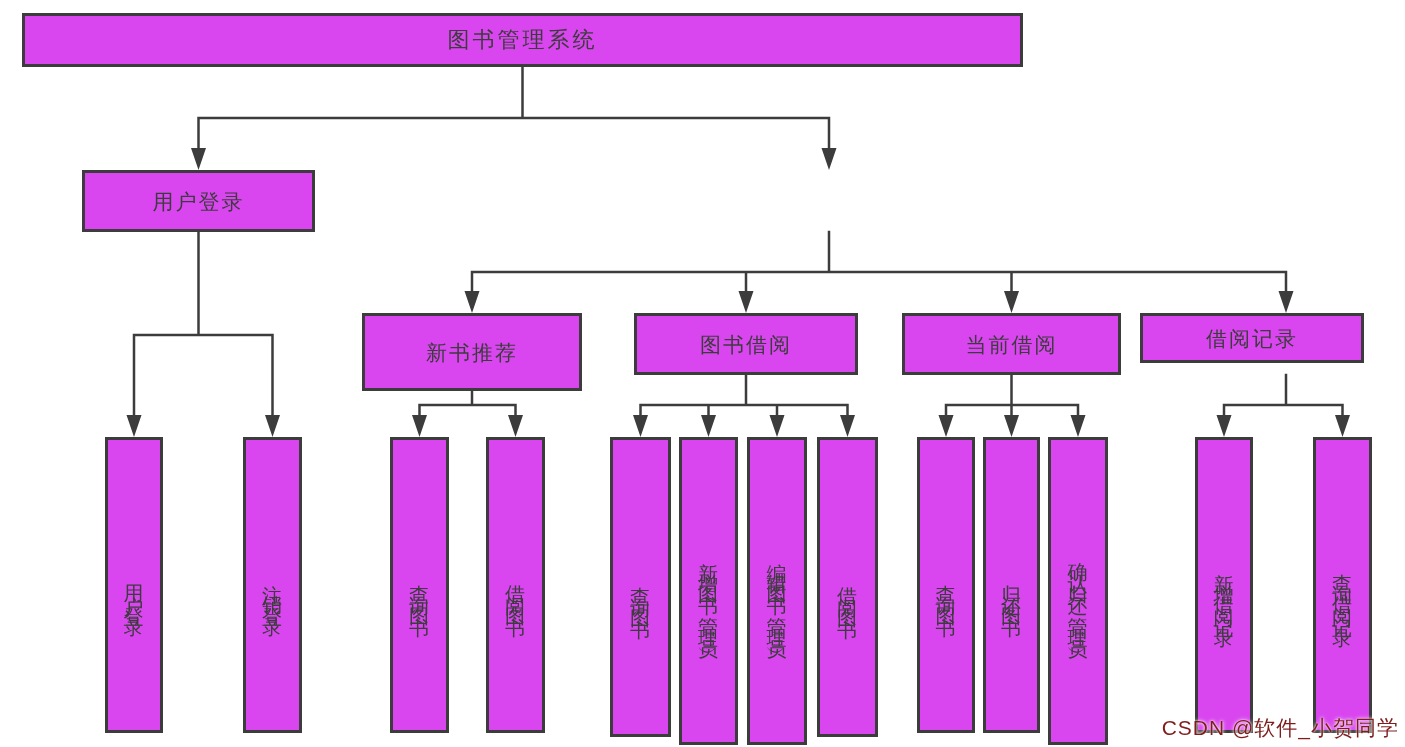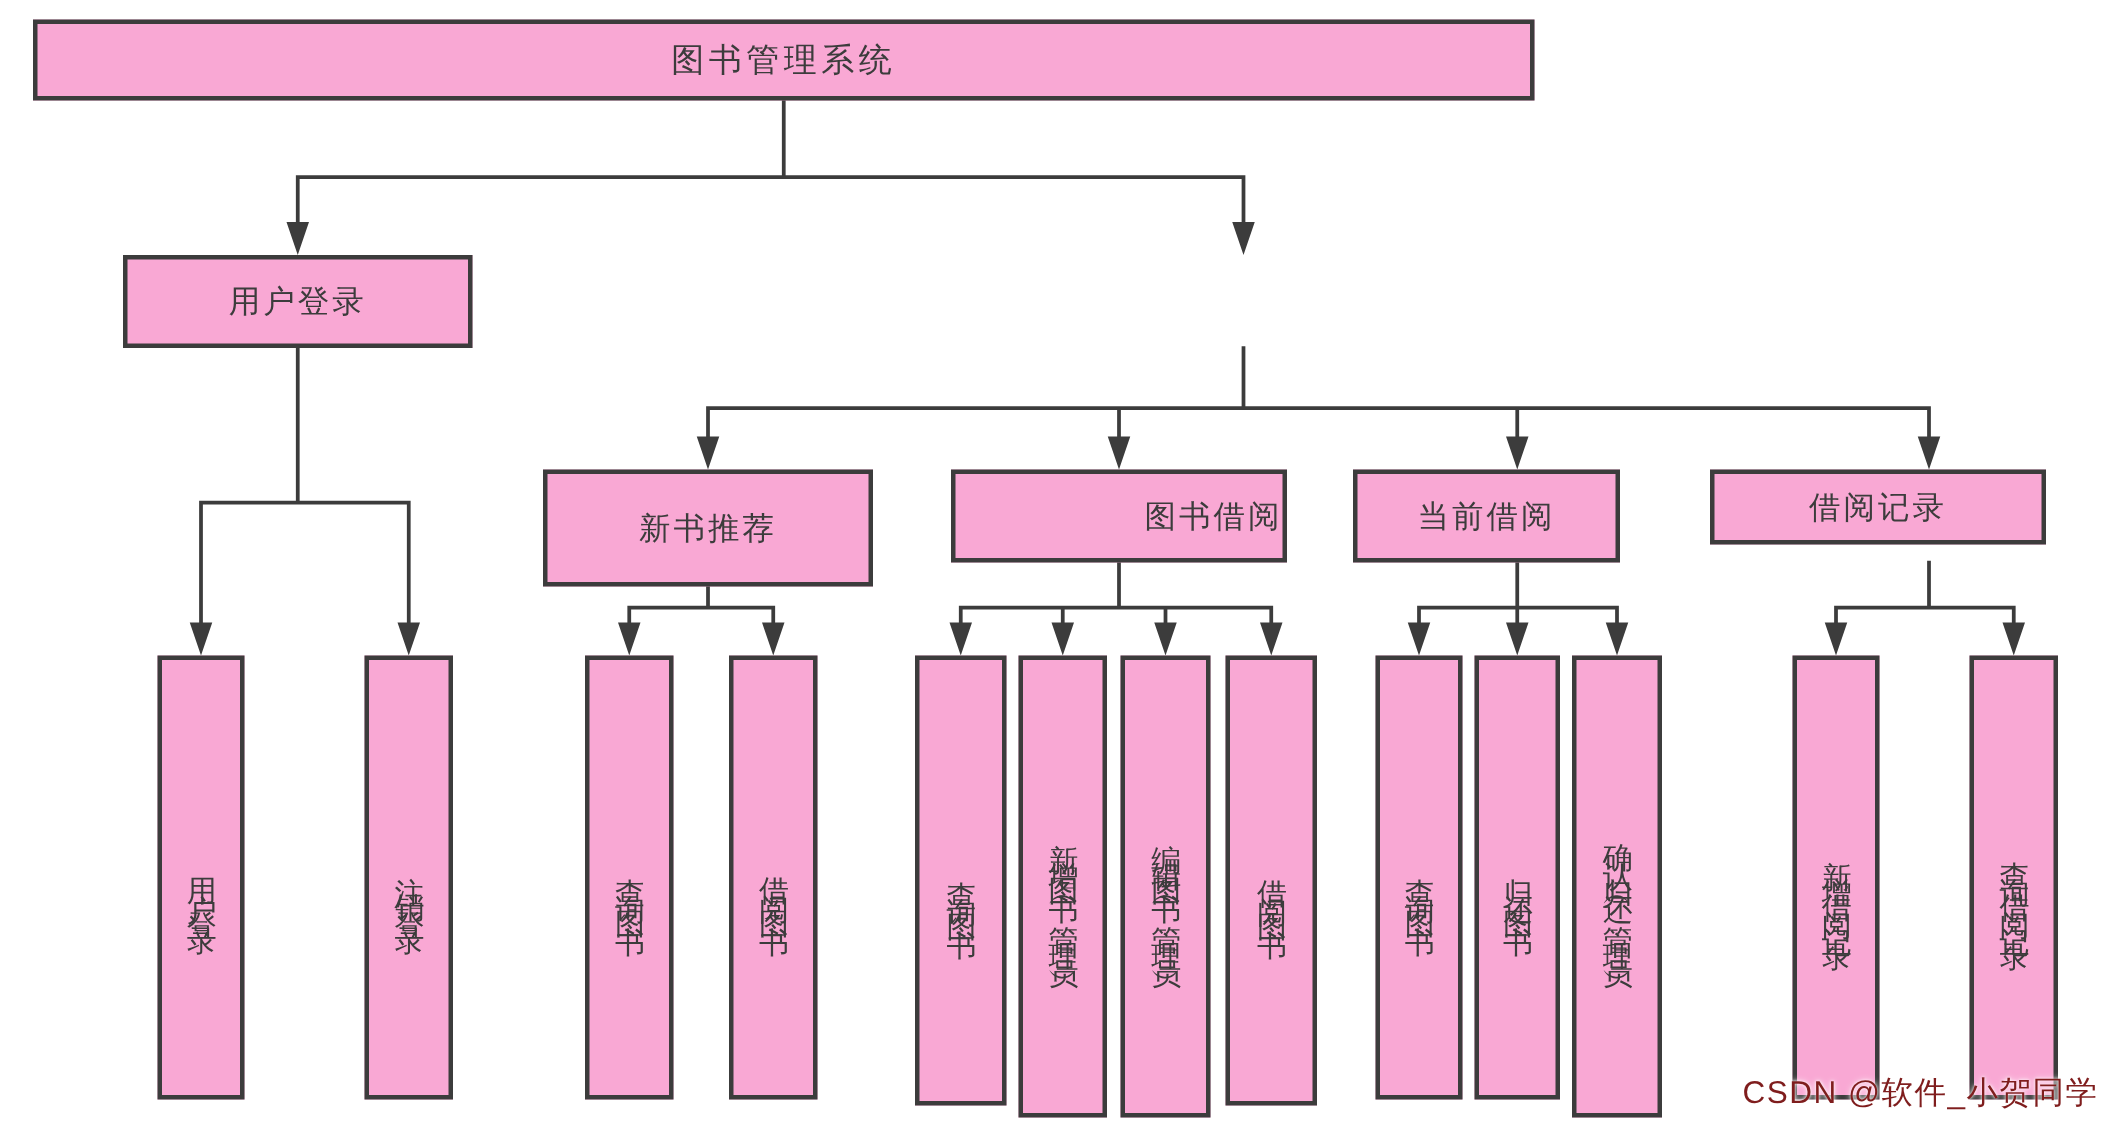--- a/index.html
+++ b/index.html
@@ -18,21 +18,21 @@
   #connectors {
     position: absolute;
     left: 0;
     top: 0;
     width: 1405px;
     height: 747px;
   }
   .node {
     position: absolute;
     box-sizing: border-box;
-    background: #f9a8d4;
+    background: #d946ef;
     border: 3px solid #3c3c3c;
     color: #3c3c3c;
     display: flex;
     align-items: center;
     justify-content: center;
     text-align: center;
   }
   .h .lbl {
     font-size: 21px;
     letter-spacing: 2px;
@@ -103,24 +103,24 @@
     <span class="lbl">图书管理系统</span>
   </div>
 
   <div class="node h" style="left:82px; top:170px; width:233px; height:62px;">
     <span class="lbl">用户登录</span>
   </div>
 
   <div class="node h" style="left:362px; top:313px; width:220px; height:78px;">
     <span class="lbl">新书推荐</span>
   </div>
-  <div class="node h" style="left:634px; top:313px; width:224px; height:62px;justify-content:flex-end;">
+  <div class="node h" style="left:634px; top:313px; width:224px; height:62px;">
     <span class="lbl">图书借阅</span>
   </div>
-  <div class="node h" style="left:902px; top:313px; width:178px; height:62px;">
+  <div class="node h" style="left:902px; top:313px; width:219px; height:62px;">
     <span class="lbl">当前借阅</span>
   </div>
   <div class="node h" style="left:1140px; top:313px; width:224px; height:50px;align-items:center;">
     <span class="lbl">借阅记录</span>
   </div>
 
   <div class="node v" style="left:105px; top:437px; width:58px; height:296px;">
     <span class="lbl">用户登录</span>
   </div>
   <div class="node v" style="left:243px; top:437px; width:59px; height:296px;">

